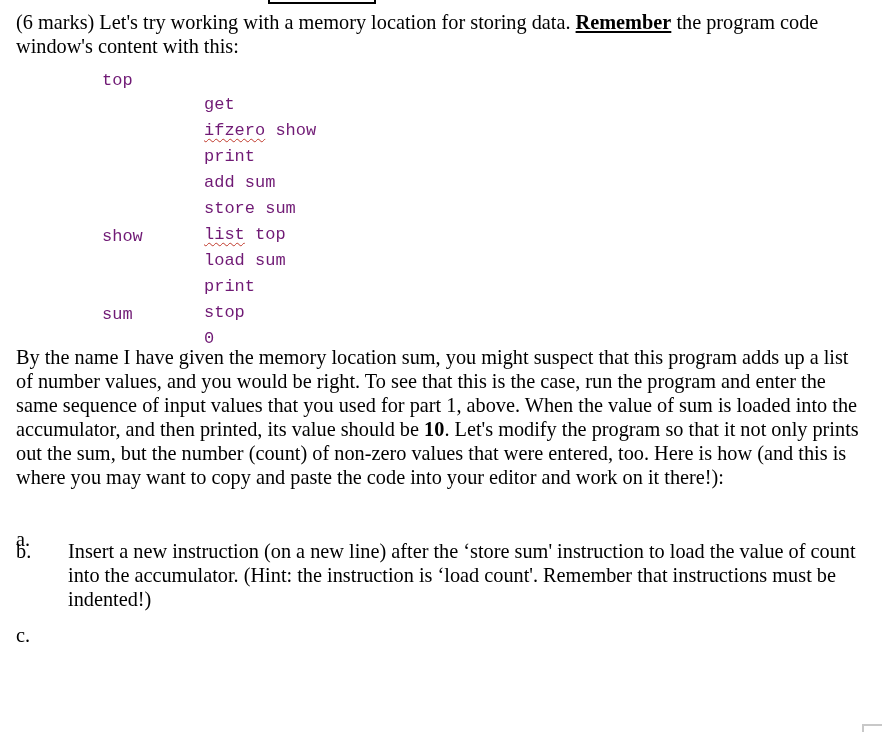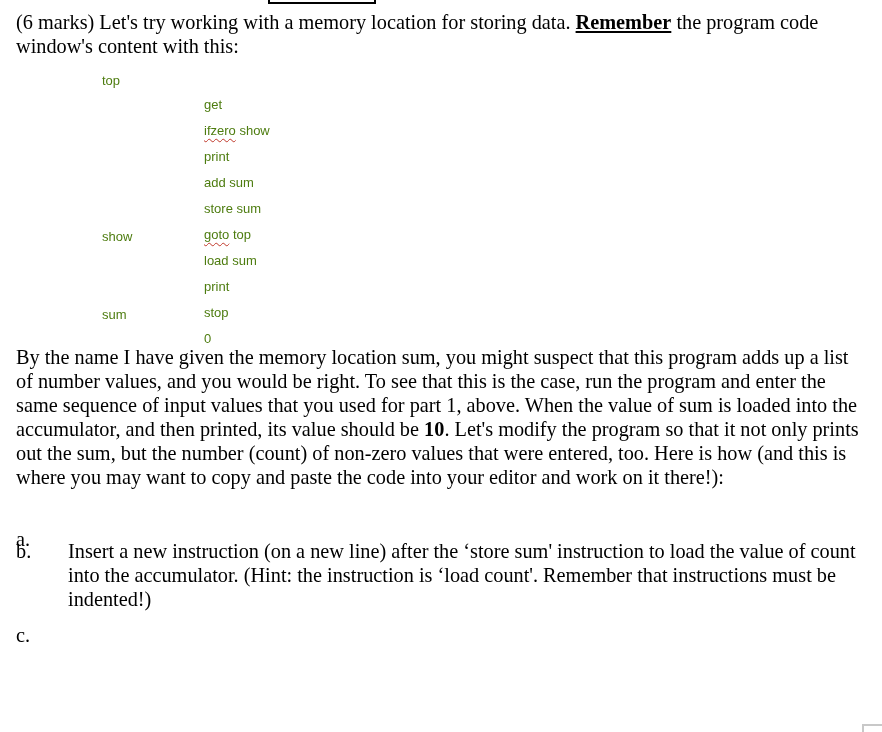--- a/index.html
+++ b/index.html
@@ -34,23 +34,23 @@
       margin: 0;
     }
     .intro .emph {
       font-weight: bold;
       text-decoration: underline;
     }
     .code-block {
       position: absolute;
       left: 102px;
       top: 68px;
-      font-family: Liberation Sans, sans-serif;
-      font-size: 13px;
-      color: #4d7c0f;
+      font-family: Liberation Mono, monospace;
+      font-size: 17px;
+      color: #701a75;
     }
     .code-line {
       position: relative;
       height: 26px;
       line-height: 26px;
       white-space: pre;
     }
     .code-label {
       position: absolute;
       left: 0;
@@ -127,21 +127,21 @@
   <div class="code-line">
     <span class="code-label"></span>
     <span class="code-instr"><span>add sum</span></span>
   </div>
   <div class="code-line">
     <span class="code-label"></span>
     <span class="code-instr"><span>store sum</span></span>
   </div>
   <div class="code-line">
     <span class="code-label"></span>
-    <span class="code-instr"><span class="spell">goto</span><span> top</span></span>
+    <span class="code-instr"><span class="spell">list</span><span> top</span></span>
   </div>
   <div class="code-line">
     <span class="code-label">show</span>
     <span class="code-instr"><span>load sum</span></span>
   </div>
   <div class="code-line">
     <span class="code-label"></span>
     <span class="code-instr"><span>print</span></span>
   </div>
   <div class="code-line">

